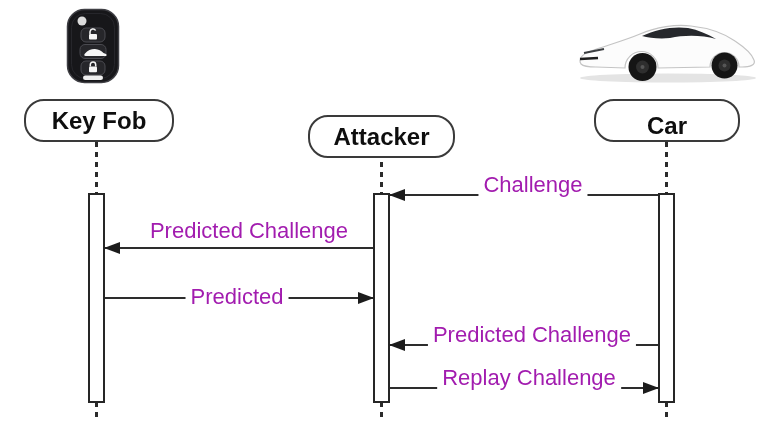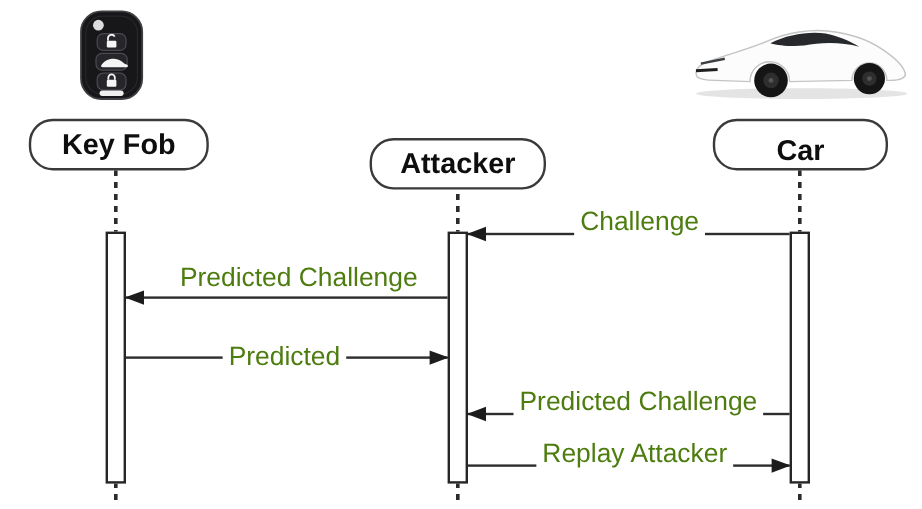--- a/index.html
+++ b/index.html
@@ -19,21 +19,21 @@
     background:repeating-linear-gradient(to bottom,#2b2b2b 0 5px,transparent 5px 10px);
   }
   .activation-bar{
     position:absolute;top:193px;width:17px;height:210px;box-sizing:border-box;
     background:#ffffff;border:2px solid #262626;z-index:1;
   }
   .msg{position:absolute;height:0;z-index:2;}
   .msg .line{position:absolute;left:0;right:0;top:-1px;height:2px;background:#2d2d2d;z-index:1;}
   .msg .label{
     position:absolute;transform:translateX(-50%);white-space:nowrap;
-    font-size:22px;line-height:26px;color:#4d7c0f;background:#ffffff;
+    font-size:22px;line-height:26px;color:#a21caf;background:#ffffff;
     padding:0 5px;z-index:2;
   }
   .arrow{position:absolute;width:0;height:0;top:-6px;z-index:3;
     border-top:6px solid transparent;border-bottom:6px solid transparent;}
   .arrow.left{left:-1px;border-right:16px solid #1c1c1c;}
   .arrow.right{right:-1px;border-left:16px solid #1c1c1c;}
 </style>
 </head>
 <body>
 
@@ -106,16 +106,16 @@
 
   <div class="msg" style="left:390px;top:345px;width:268px;">
     <div class="line"></div>
     <div class="arrow left"></div>
     <span class="label" style="left:142px;top:-23px;">Predicted Challenge</span>
   </div>
 
   <div class="msg" style="left:390px;top:388px;width:268px;">
     <div class="line"></div>
     <div class="arrow right"></div>
-    <span class="label" style="left:139px;top:-23px;">Replay Attacker</span>
+    <span class="label" style="left:139px;top:-23px;">Replay Challenge</span>
   </div>
 
 </div>
 
 </body></html>

